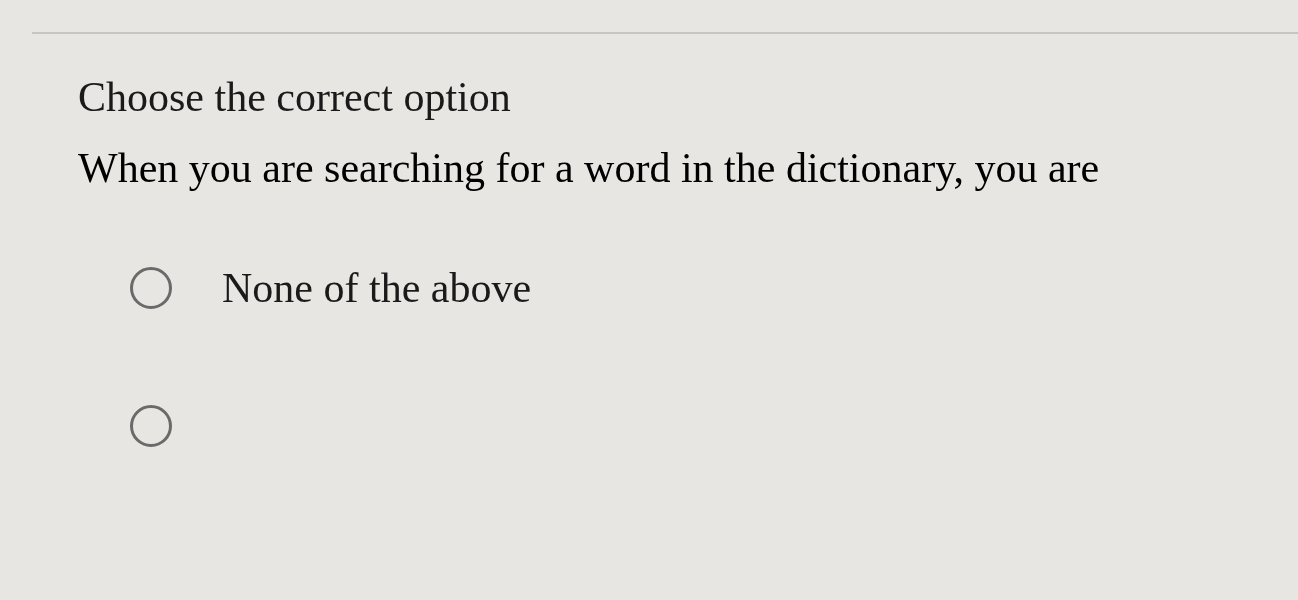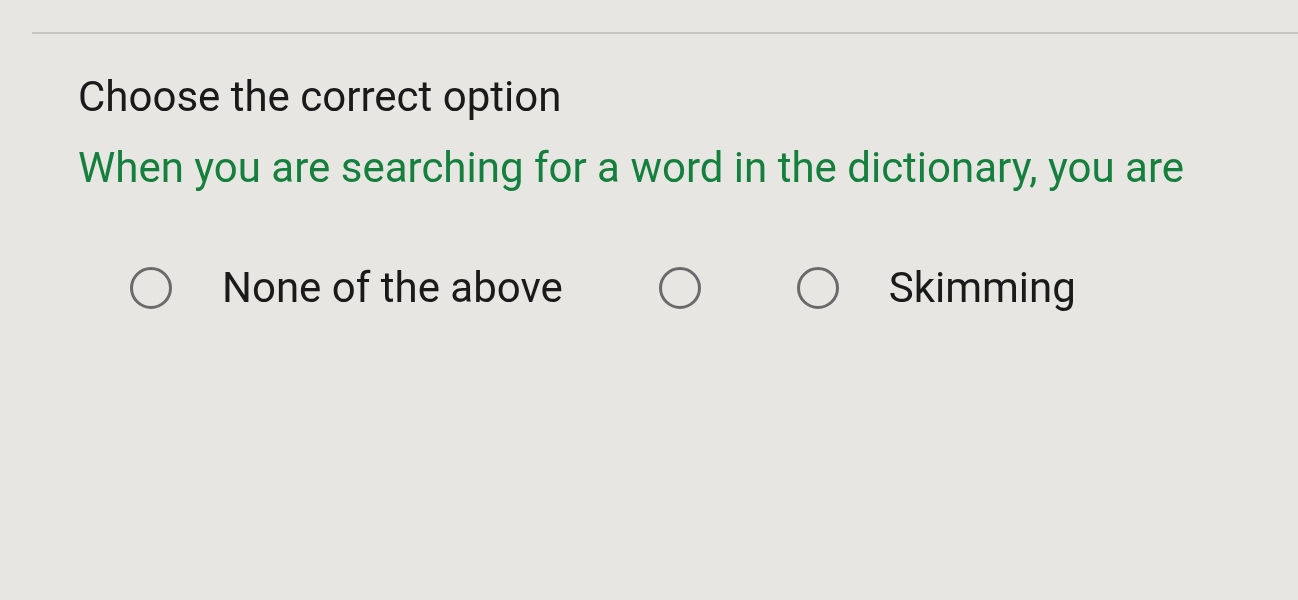--- a/index.html
+++ b/index.html
@@ -1,18 +1,19 @@
 <!DOCTYPE html>
 <html><head>
   <meta charset="utf-8">
   <style>
     * {
       margin: 16px;
       padding: 0;
       box-sizing: border-box;
+      font-family: Liberation Serif, serif;
     }
     body {
       font-family: -apple-system, BlinkMacSystemFont, "Segoe UI", Roboto, Helvetica, Arial, sans-serif;
       background: #e8e6e3;
       width: 1298px;
       height: 600px;
       padding: 20px 30px;
       color: #2a2a2a;
       border-top: 2px solid #c8c6c3;
     }
@@ -21,25 +22,25 @@
       font-weight: 400;
       line-height: 1.3;
       margin-bottom: 8px;
       color: #1a1a1a;
     }
     .question-text {
       font-size: 42px;
       font-weight: 400;
       line-height: 1.3;
       margin-bottom: 40px;
-      color: #15803d;
+      color: #000000;
     }
     .options {
       display: flex;
-      flex-direction: row;
+      flex-direction: column;
       gap: 32px;
       padding-left: 20px;
     }
     .option {
       display: flex;
       align-items: center;
       gap: 18px;
       cursor: pointer;
     }
     .radio {
@@ -64,17 +65,13 @@
 <div class="question-text">When you are searching for a word in the dictionary, you are</div>
 
 <div class="options">
   <div class="option">
     <span class="radio"></span>
     <span class="option-label">None of the above</span>
   </div>
   <div class="option">
     <span class="radio"></span>
   </div>
-  <div class="option">
-    <span class="radio"></span>
-    <span class="option-label">Skimming</span>
-  </div>
 </div>
 
 </body></html>

